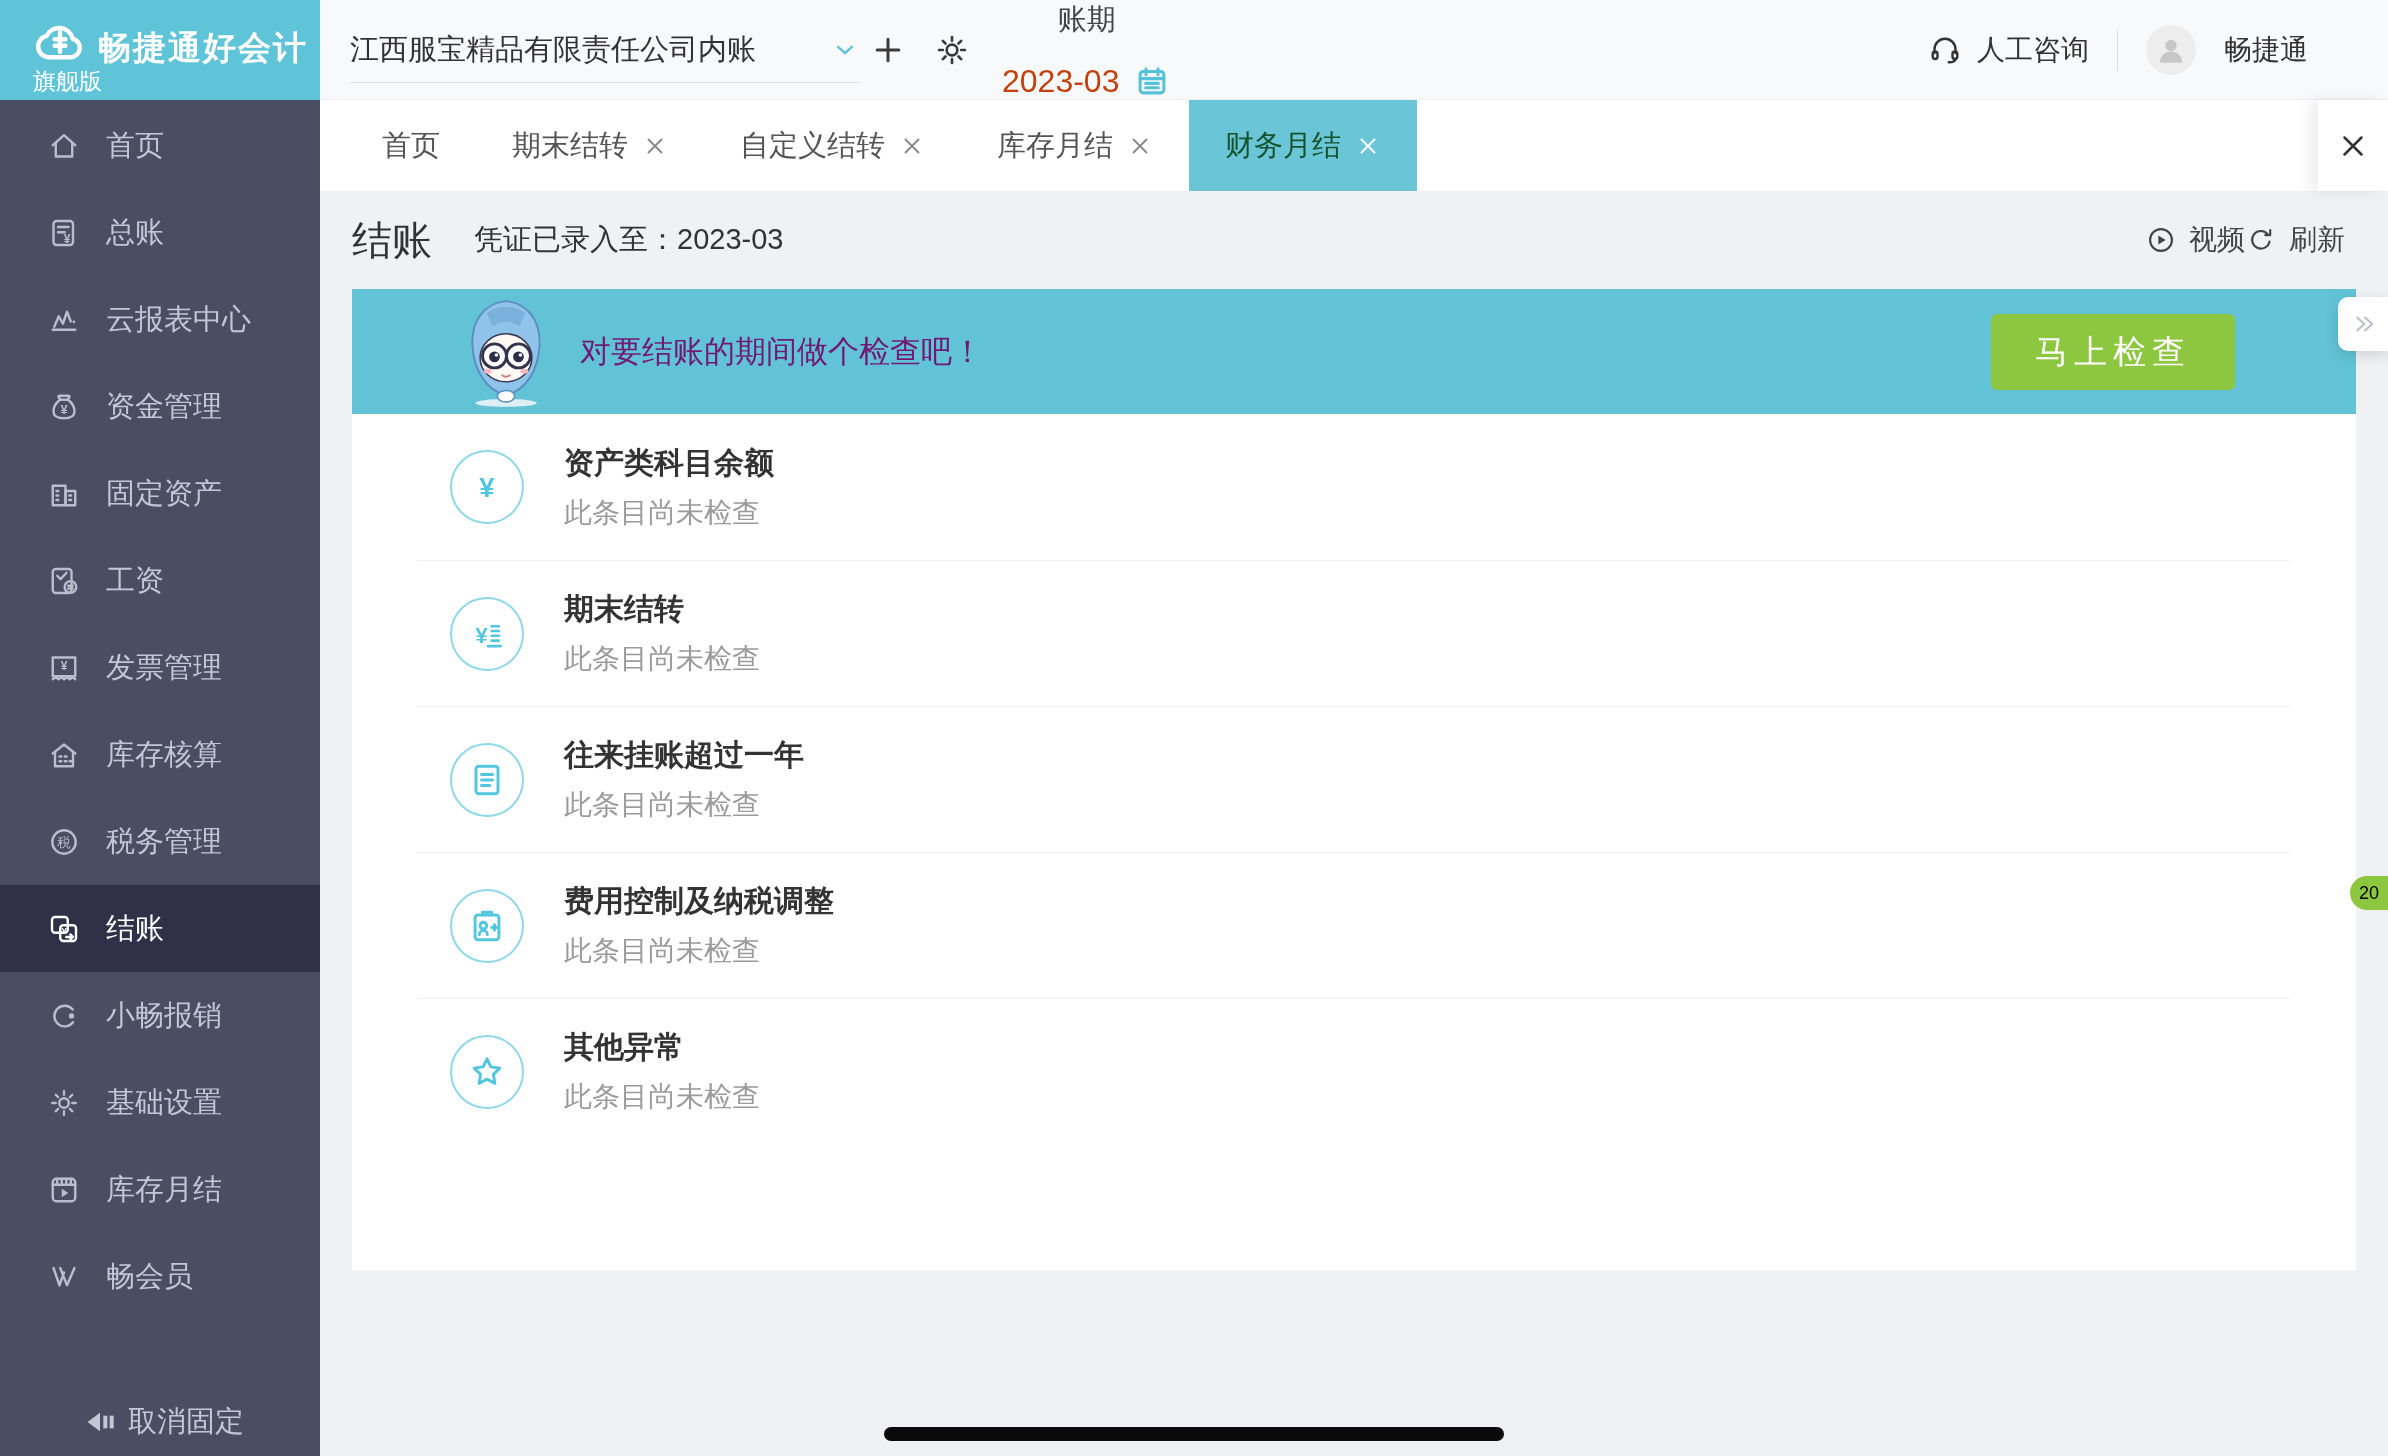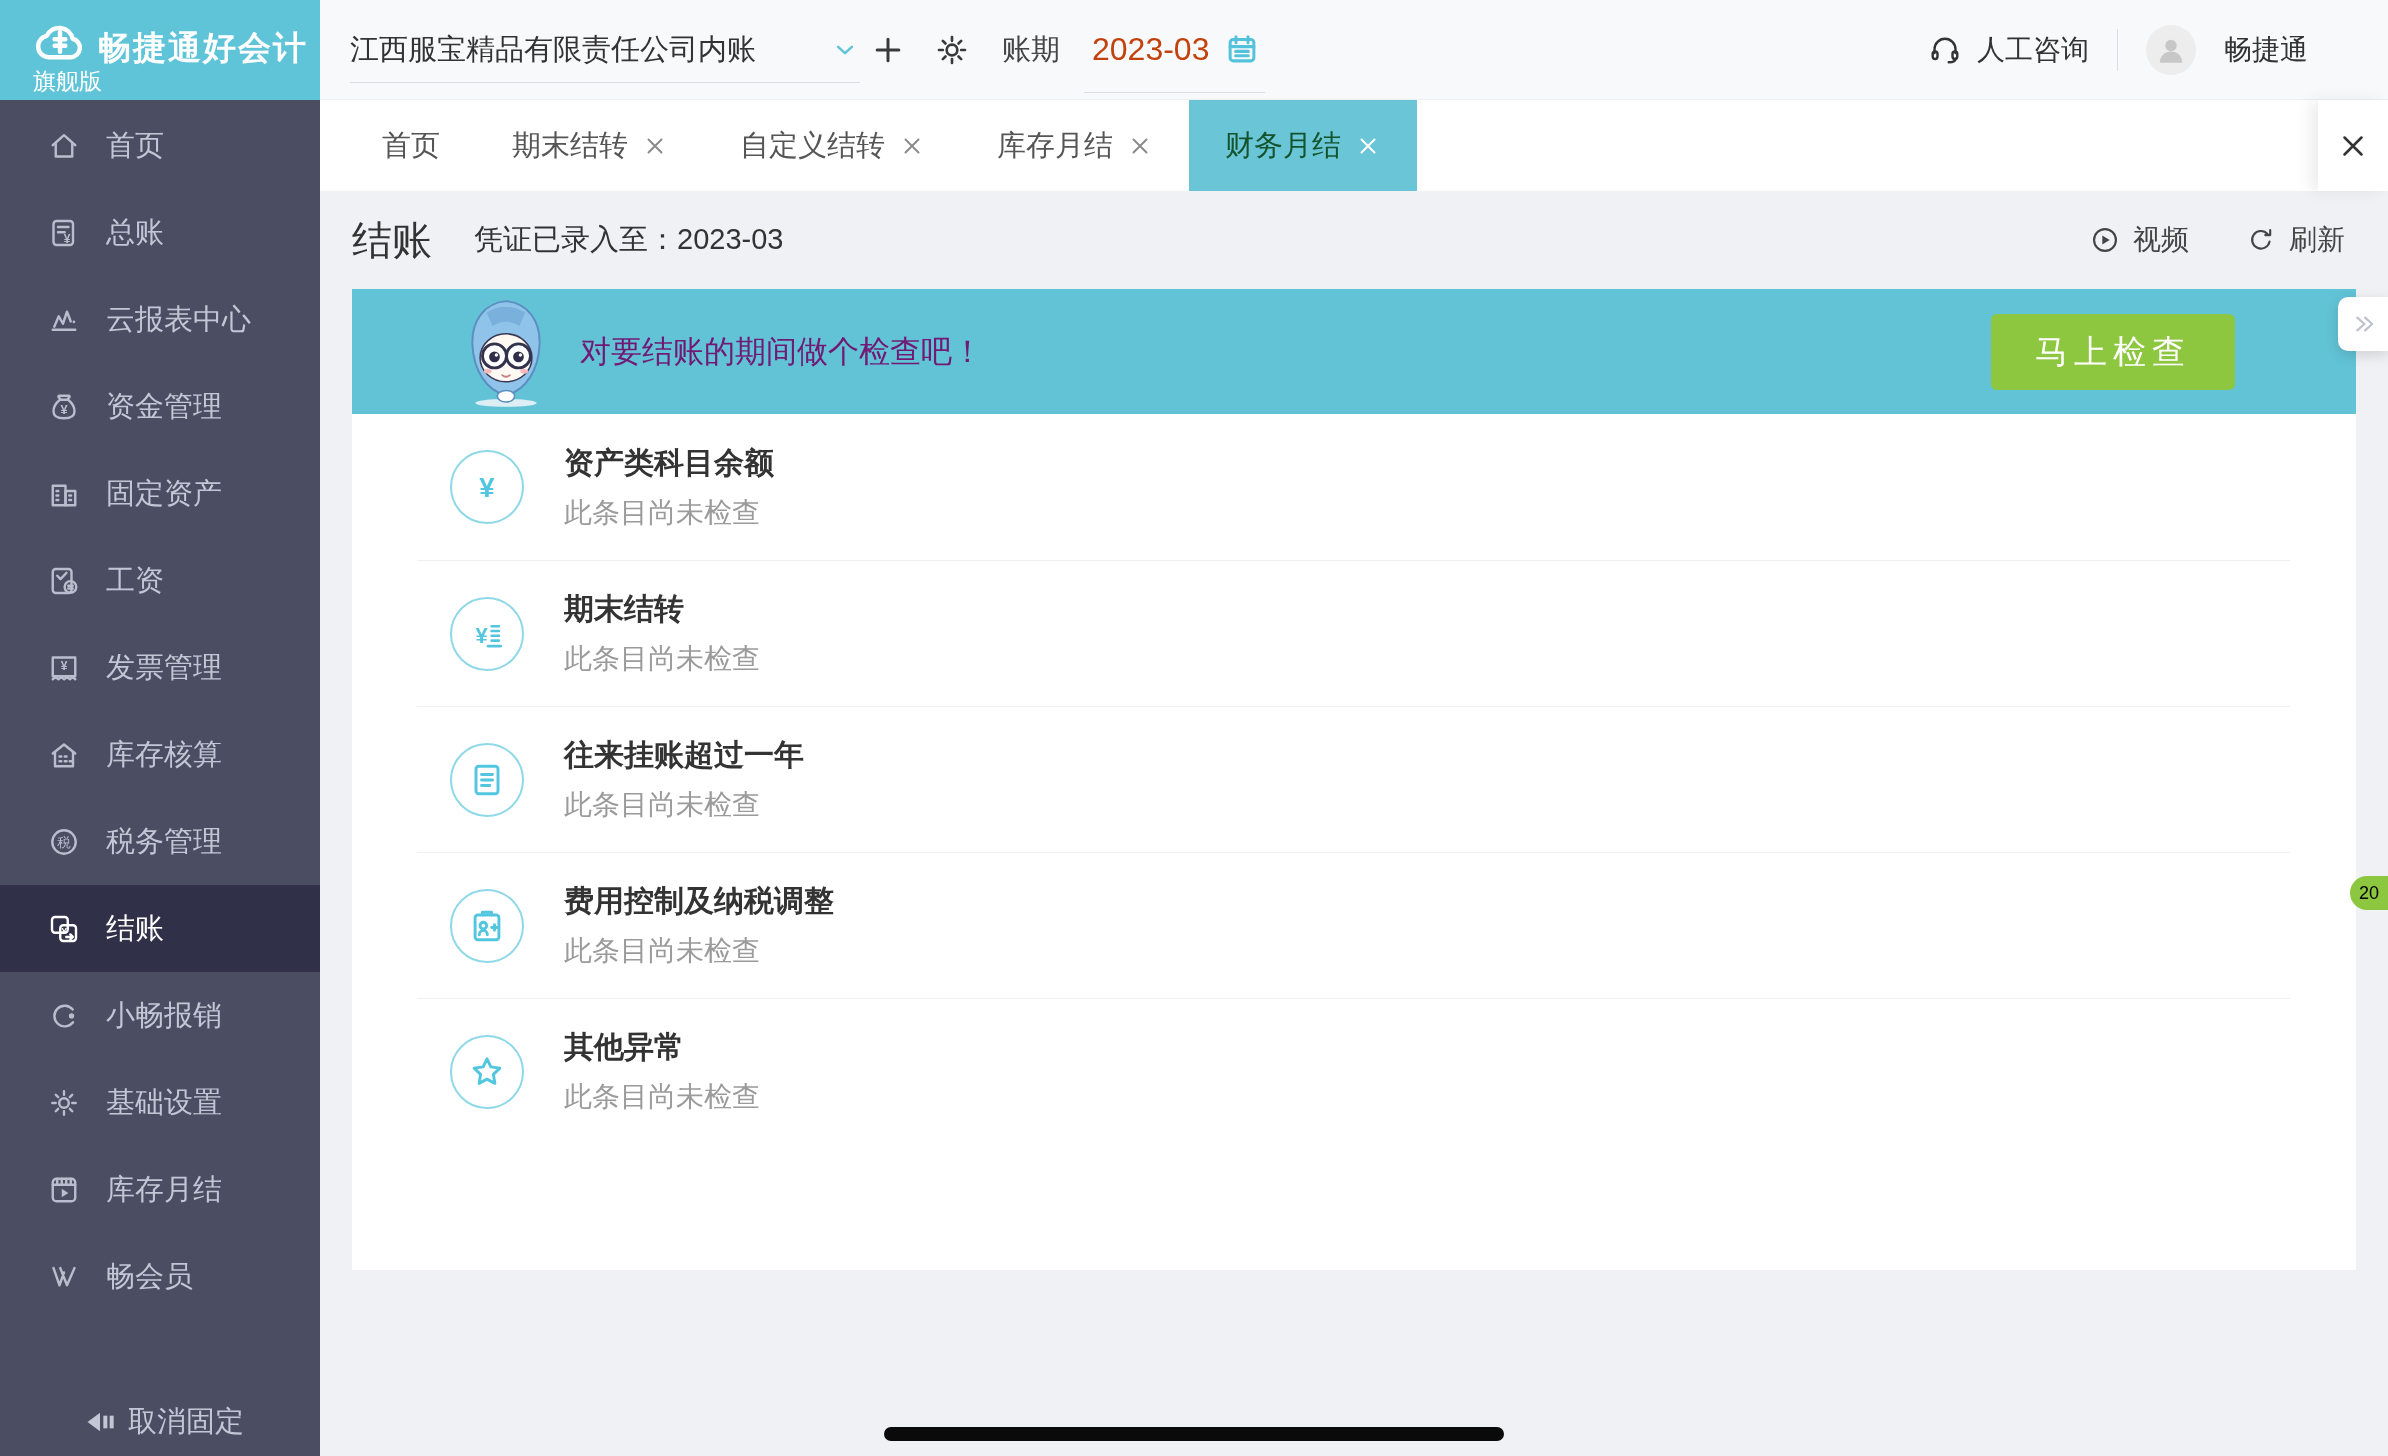--- a/index.html
+++ b/index.html
@@ -14,21 +14,21 @@
   .logo .edition { position:absolute; left:33px; top:66px; font-size:23px; }
 
   
   .topbar { position:absolute; left:320px; top:0; right:0; height:100px; background:#F8F9FB; border-bottom:1px solid #EFEFF2; }
   .company { position:absolute; left:30px; top:0; height:100px; width:510px; display:flex; align-items:center; gap:20px; cursor:pointer; }
   .company .ctext { font-size:29px; color:#333; flex:1; }
   .company .chev { width:30px; height:30px; color:#5FC4D8; }
   .company .uline { position:absolute; left:0; right:0; top:82px; height:1px; background:#DCDEE3; }
   .tb-ico { position:absolute; top:0; height:100px; display:flex; align-items:center; color:#3a3a3a; cursor:pointer; }
   .tb-ico svg { width:40px; height:40px; }
-  .period { position:absolute; left:682px; top:0; height:100px; display:flex; align-items:center; gap:32px; }
+  .period { position:absolute; left:682px; top:0; height:100px; display:flex; align-items:center; gap:22px;flex-direction:column; }
   .period .plabel { font-size:29px; color:#444; }
   .period .pval-wrap { position:relative; display:flex; align-items:center; gap:14px; padding-bottom:2px; cursor:pointer; }
   .period .pval { font-size:32px; color:#c2410c; }
   .period .cal { width:38px; height:38px; color:#54C2DA; }
   .period .uline { position:absolute; left:-8px; right:-4px; top:62px; height:1px; background:#DCDEE3; }
   .topbar-right { position:absolute; right:80px; top:0; height:100px; display:flex; align-items:center; gap:28px; }
   .consult { display:flex; align-items:center; gap:14px; font-size:28px; color:#333; cursor:pointer; }
   .consult svg { width:36px; height:36px; }
   .tb-divider { width:1px; height:42px; background:#DDDDE2; }
   .avatar { width:50px; height:50px; border-radius:50%; background:#EDEDED; color:#C7C7C7; display:flex; align-items:center; justify-content:center; overflow:hidden; cursor:pointer; }
@@ -51,21 +51,21 @@
   .tab .tclose { width:26px; height:26px; color:#8a8a8a; display:inline-flex; }
   .tab.active { background:#6AC6D7; color:#14532d; }
   .tab.active .tclose { color:#fff; }
   .closeall { position:absolute; right:0; top:100px; width:70px; height:91px; background:#fff; box-shadow:-8px 0 14px rgba(0,0,0,.07); display:flex; align-items:center; justify-content:center; color:#333; cursor:pointer; z-index:6; }
   .closeall svg { width:34px; height:34px; }
 
   
   .page-head { position:absolute; left:352px; top:191px; right:43px; height:98px; display:flex; align-items:center; }
   .page-title { font-size:40px; color:#333; font-weight:500; }
   .page-sub { font-size:29px; color:#333; margin-left:42px; }
-  .head-actions { margin-left:auto; display:flex; align-items:center; gap:56px; }
+  .head-actions { margin-left:auto; display:flex; align-items:center; }
   .head-btn { display:flex; align-items:center; gap:12px; font-size:28px; color:#444; cursor:pointer; }
   .head-btn svg { width:32px; height:32px; color:#444; }
 
   
   .card { position:absolute; left:352px; top:289px; width:2004px; height:981px; background:#fff; }
   .banner { position:relative; height:125px; background:#62C3D6; overflow:visible; }
   .mascot { position:absolute; left:106px; top:8px; width:96px; height:112px; }
   .banner-msg { position:absolute; left:228px; top:0; height:125px; display:flex; align-items:center; font-size:31px; color:#701a75; }
   .check-btn { position:absolute; right:121px; top:25px; width:244px; height:76px; background:#8DC63F; border-radius:6px; color:#fff; font-size:33px; letter-spacing:6px; display:flex; align-items:center; justify-content:center; cursor:pointer; }
 

